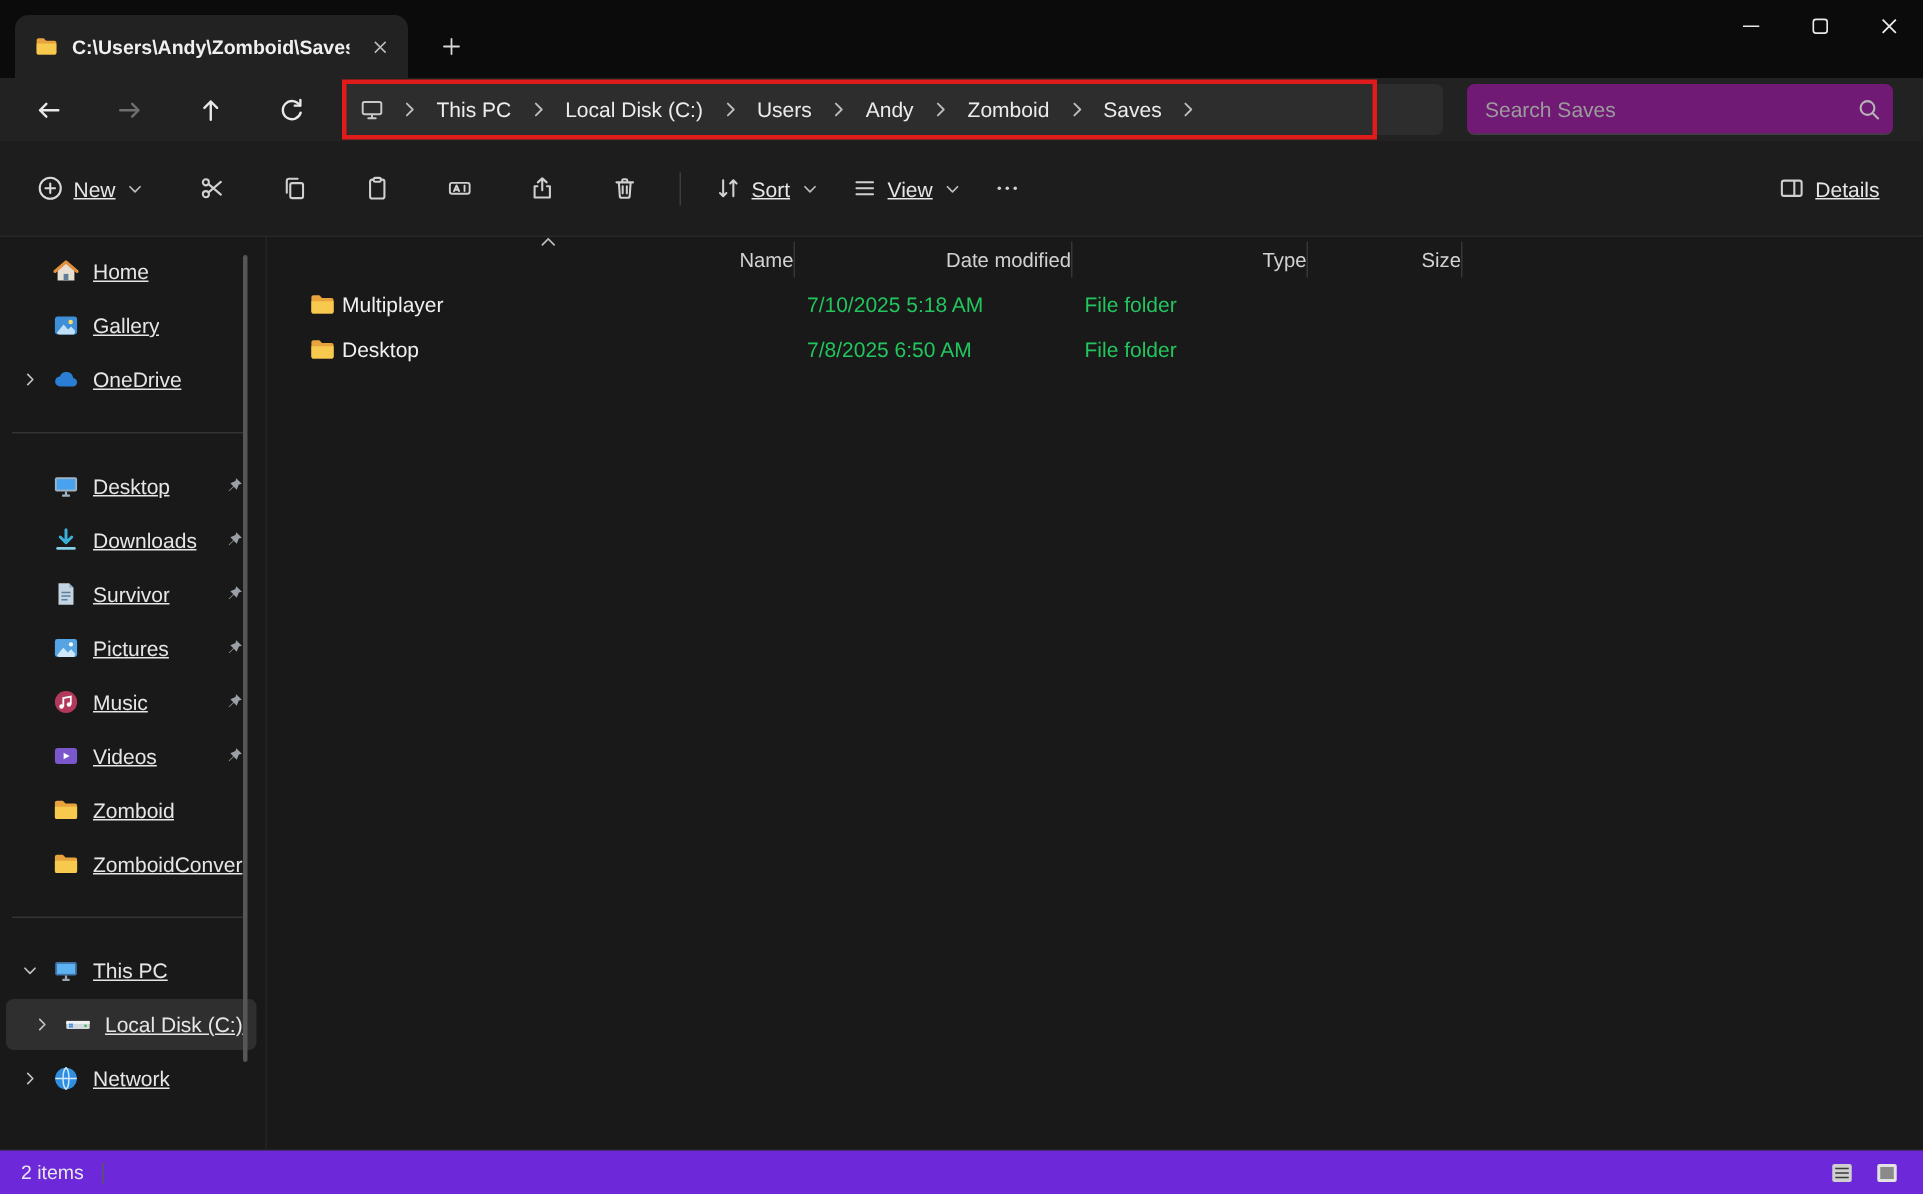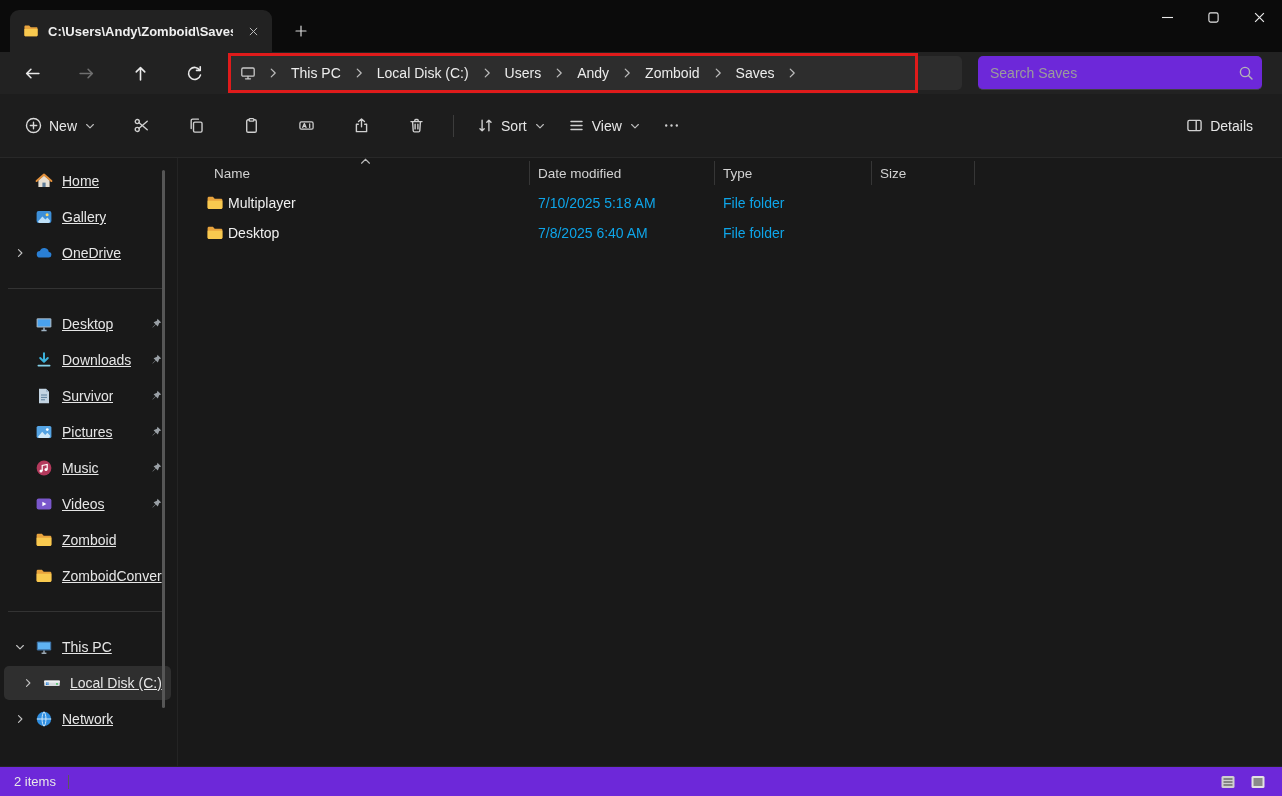--- a/index.html
+++ b/index.html
@@ -21,32 +21,32 @@
   .wincontrols { position:absolute; top:0; right:0; display:flex; }
   .winbtn { width:46px; height:34px; display:flex; align-items:center; justify-content:center; }
 
   
   .addressrow { height:42px; background:#222; display:flex; align-items:center; padding:0 20px 0 12px; }
   .navbtn { width:40px; height:34px; margin-right:14px; display:flex; align-items:center; justify-content:center; border-radius:5px; flex:none; }
   .breadcrumb { flex:1; height:34px; background:#2d2d2d; border-radius:5px; display:flex; align-items:center; padding:0 4px; overflow:hidden; }
   .bc-device { width:32px; display:flex; justify-content:center; flex:none; }
   .crumb { padding:0 9px; height:28px; display:flex; align-items:center; border-radius:4px; color:#ececec; white-space:nowrap; }
   .crumb-sep { width:18px; display:flex; justify-content:center; flex:none; }
-  .search { width:284px; height:34px; margin-left:16px; background:#6d28d9; border-radius:5px;
+  .search { width:284px; height:34px; margin-left:16px; background:#701a75; border-radius:5px;
             border-bottom:1px solid #414141; display:flex; align-items:center; padding:0 8px 0 12px; flex:none;gap:25px; }
   .search input { flex:1; min-width:0; background:transparent; border:0; outline:0; color:#ddd; font:inherit; font-size:14px; }
   .search input::placeholder { color:#9b9b9b; }
 
   
   .annotation-box { position:absolute; left:228px; top:53px; width:690px; height:40px;
                     border:3px solid #df1b1b; z-index:50; pointer-events:none; }
 
   
   .toolbar { height:64px; background:#1d1d1d; display:flex; align-items:center; padding:0 18px 0 14px; border-bottom:1px solid #282828; }
-  .tbtn { height:36px; display:flex; align-items:center; gap:7px; padding:0 11px; border-radius:5px; color:#e6e6e6; }
+  .tbtn { height:36px; display:flex; align-items:center; gap:7px; padding:0 11px; border-radius:5px; color:#e6e6e6;text-decoration:underline; }
   .newbtn { margin-right:14px; }
   .tibtn { width:40px; height:36px; margin-right:15px; display:flex; align-items:center; justify-content:center; border-radius:5px; }
   .tsep { width:1px; height:22px; background:#3c3c3c; margin:0 12px 0 2px; }
   .details-btn { margin-left:auto; }
 
   
   .bodyarea { display:flex; height:608px; }
 
   .sidebar { width:178px; position:relative; padding-top:4px; border-right:1px solid #242424; flex:none; }
   .side-item { height:34px; margin:2px 6px 2px 4px; display:flex; align-items:center; border-radius:5px; padding-left:2px; position:relative; color:#e6e6e6; }
@@ -54,26 +54,26 @@
   .side-item .ic { width:20px; display:flex; justify-content:center; margin-right:8px; flex:none; }
   .side-item .lbl { white-space:nowrap; overflow:hidden;text-decoration:underline; }
   .side-item .pin { position:absolute; right:8px; top:10px; }
   .side-item.sel { background:#2f2f2f; }
   .side-item.child { padding-left:10px; }
   .side-divider { height:1px; background:#333; margin:18px 14px 18px 8px; }
   .side-scroll { position:absolute; top:12px; right:12px; width:3px; height:538px; background:#565656; border-radius:2px; }
 
   .main { flex:1; display:flex; flex-direction:column; }
   .fhead { display:grid; grid-template-columns:352px 185px 157px 103px 1fr; height:30px; align-items:center; position:relative; color:#d2d2d2; font-size:13.5px; }
-  .fh { height:24px; display:flex; align-items:center; border-right:1px solid #363636; padding-left:8px; }
+  .fh { height:24px; display:flex; align-items:center; border-right:1px solid #363636; padding-left:8px;justify-content:flex-end; }
   .fh.name { padding-left:36px; }
   .fh.last { border-right:none; }
   .sortcaret { position:absolute; left:182px; top:0; }
   .frow { display:grid; grid-template-columns:352px 185px 157px 103px 1fr; height:30px; align-items:center; }
-  .fcell { padding-left:8px; color:#0ea5e9; white-space:nowrap; }
+  .fcell { padding-left:8px; color:#22c55e; white-space:nowrap; }
   .fcell.name { padding-left:28px; display:flex; align-items:center; gap:4px; color:#f0f0f0; }
 
   
   .statusbar { height:30px; display:flex; align-items:center; padding:0 12px 0 14px; border-top:1px solid #242424; background:#6d28d9; }
   .count { font-size:13px; color:#e8e8e8; }
   .st-sep { width:1px; height:14px; background:#5a5a5a; margin-left:12px; }
   .st-views { margin-left:auto; display:flex; gap:6px; }
   .stbtn { width:24px; height:22px; display:flex; align-items:center; justify-content:center; border-radius:4px; }
 </style>
 </head>
@@ -571,21 +571,21 @@
     <div class="frow">
       <div class="fcell name">
         <span>
           <svg viewBox="0 0 18 18" width="18" height="18">
               <path d="M1.6 4.2c0-.8.6-1.4 1.4-1.4h3.9l1.8 1.9h6.3c.8 0 1.4.6 1.4 1.4v7.5c0 .8-.6 1.4-1.4 1.4H3c-.8 0-1.4-.6-1.4-1.4Z" fill="#e8a33d"></path>
               <path d="M1.6 6.8h14.8v6.8c0 .8-.6 1.4-1.4 1.4H3c-.8 0-1.4-.6-1.4-1.4Z" fill="#f8c94f"></path>
             </svg>
         </span>
         <span>Desktop</span>
       </div>
-      <div class="fcell">7/8/2025 6:40 AM</div>
+      <div class="fcell">7/8/2025 6:50 AM</div>
       <div class="fcell">File folder</div>
       <div class="fcell"></div>
       <div class="fcell"></div>
     </div>
   </div>
 </div>
 
 <div class="statusbar">
   <span class="count">2 items</span>
   <span class="st-sep"></span>

